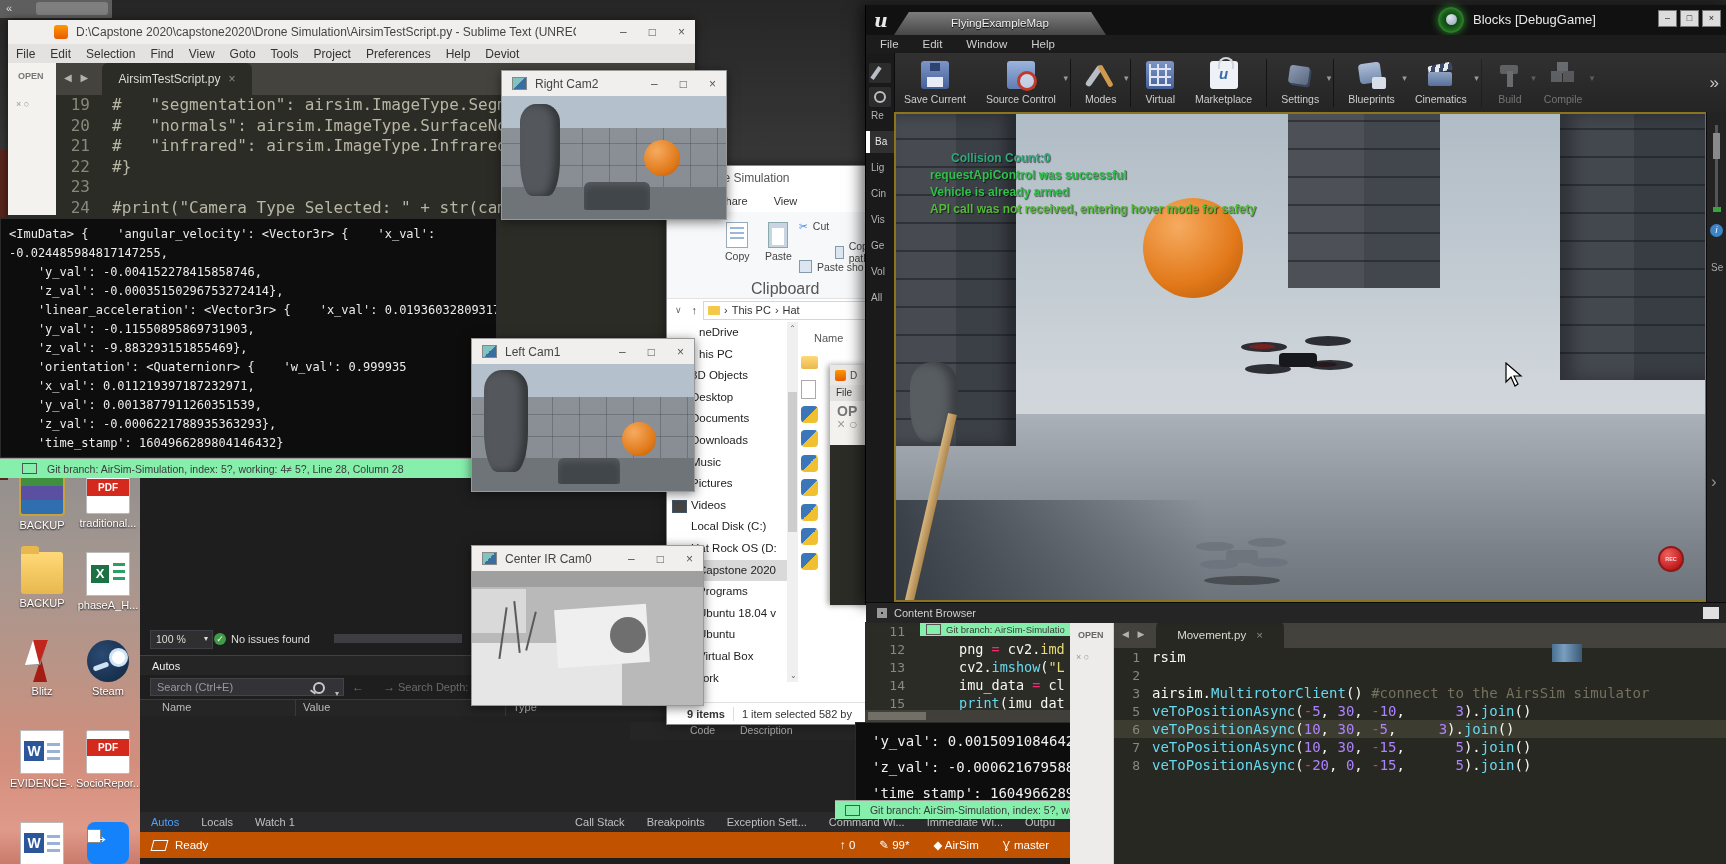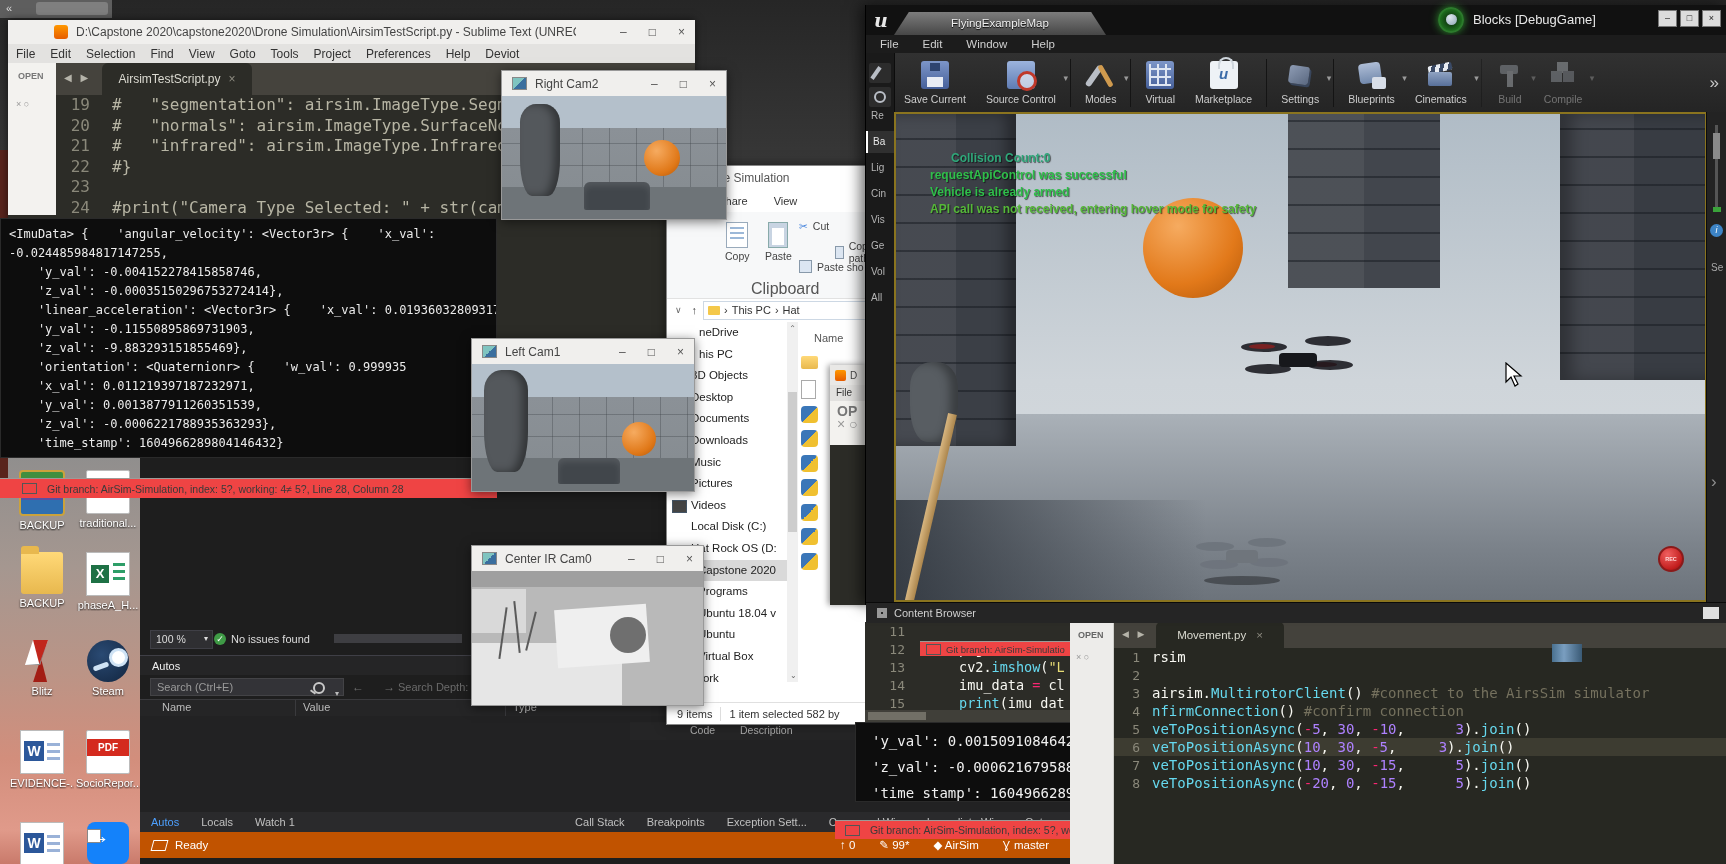--- a/index.html
+++ b/index.html
@@ -77,21 +77,21 @@
   #sub-tab{position:absolute;left:46px;top:0;width:150px;height:32px;background:#2c2c27;color:#dcdbd2;font-size:12px;line-height:32px;text-align:center;border-radius:6px 6px 0 0;}
   #sub-tab .x{color:#8d8b80;margin-left:8px;}
   #sub-code{left:56px;top:95px;width:639px;height:123px;background:#2c2c27;overflow:hidden;}
   #sub-code .crow{height:20.5px;line-height:20.5px;white-space:pre;}
   #sub-code .gut{display:inline-block;width:34px;text-align:right;color:#8a887a;font-family:"DejaVu Sans Mono",monospace;font-size:16px;margin-right:22px;}
   #sub-code .ctxt{font-family:"DejaVu Sans Mono",monospace;font-size:16px;}
   .c-sg{color:#b7b5a4;}
   
   #con1{left:0;top:218px;width:497px;height:240px;background:#0d0d0d;border:1px solid #2a2a2a;box-sizing:border-box;overflow:hidden;padding:6px 0 0 8px;}
   #con1 .conline{white-space:pre;color:#ececec;font-family:"DejaVu Sans Mono",monospace;font-size:12px;line-height:19px;}
-  .gitbar{background:#ef4444;border-top:1px solid #9c9b98;color:#3a3a3a;font-size:10.5px;display:flex;align-items:center;margin-top:20px;}
+  .gitbar{background:#86efac;border-top:1px solid #9c9b98;color:#3a3a3a;font-size:10.5px;display:flex;align-items:center;}
   .gitbar .wic{width:13px;height:9px;border:1.5px solid #555;margin:0 10px 0 0;}
   #gitbar1{left:0;top:458px;width:497px;height:20px;padding-left:22px;box-sizing:border-box;}
   
   #exp{left:666px;top:165px;width:209px;height:560px;background:#fff;border:1px solid #888;box-sizing:border-box;box-shadow:0 0 10px rgba(0,0,0,.5);font-size:11.5px;color:#222;}
   #exp-title{position:absolute;left:0;top:0;right:0;height:24px;background:#fff;color:#555;font-size:12px;display:flex;align-items:center;}
   #exp-tabs{position:absolute;left:0;top:24px;right:0;height:22px;border-bottom:1px solid #eee;display:flex;gap:26px;padding-left:10px;align-items:center;color:#333;font-size:11px;}
   #exp-ribbon{position:absolute;left:0;top:46px;right:0;height:86px;background:#f7f8f9;border-bottom:1px solid #e2e2e2;}
   .rib-big{position:absolute;text-align:center;font-size:10.5px;color:#444;}
   .pagei{width:20px;height:24px;background:#fff;border:1px solid #9ab;margin:0 auto 2px;position:relative;}
   .pagei::after{content:"";position:absolute;left:3px;top:4px;right:3px;height:12px;background:repeating-linear-gradient(180deg,#9cb8d8 0 2px,#fff 2px 5px);}
@@ -208,21 +208,21 @@
   .i-hammer::before{content:"";position:absolute;left:4px;top:4px;width:18px;height:9px;background:#9aa0a8;border-radius:2px;}
   .i-hammer::after{content:"";position:absolute;left:11px;top:10px;width:6px;height:16px;background:#b5bac0;}
   .i-cubes{background:transparent;}
   .i-cubes::before{content:"";position:absolute;left:2px;top:10px;width:11px;height:11px;background:#9aa0a8;box-shadow:12px 0 0 #8a9098,6px -9px 0 #b0b6bc;}
   #ue-ofl{position:absolute;right:8px;top:68px;color:#c8c8c8;font-size:17px;}
   #ue-modes{position:absolute;left:0;top:48px;width:28px;height:554px;background:#1a1a1a;border-right:1px solid #0c0c0c;}
   #ue-modes .mbtn{position:absolute;left:3px;width:22px;height:20px;background:#2c2c2c;border-radius:2px;}
   #ue-modes .mbtn.b1::after{content:"";position:absolute;left:5px;top:3px;width:4px;height:14px;background:#b9bec6;transform:rotate(35deg);}
   #ue-modes .mbtn.b2::after{content:"";position:absolute;left:5px;top:4px;width:8px;height:8px;border:2px solid #b9bec6;border-radius:50%;}
   .mtab{position:absolute;left:0;width:28px;height:22px;color:#b5b5b5;font-size:10px;line-height:22px;padding-left:5px;box-sizing:border-box;}
-  .mtab.sel{background:#303030;border-left:2px solid #ffffff;color:#e8e8e8;}
+  .mtab.sel{background:#303030;border-left:4px solid #ffffff;color:#e8e8e8;}
   #ue-vp{position:absolute;left:28px;top:107px;width:813px;height:490px;border:2px solid #8a741f;box-sizing:border-box;overflow:hidden;background:linear-gradient(180deg,#b0bcc6 0%,#cfd5da 55%,#d8dce0 100%);}
   #vp-floor{position:absolute;left:0;top:300px;width:100%;height:190px;background:linear-gradient(180deg,#aab1b8,#7b828a 70%,#6b727a);}
   #vp-shadow{position:absolute;left:0;top:386px;width:310px;height:104px;background:linear-gradient(90deg,rgba(40,46,54,.8),rgba(40,46,54,0));}
   .brick{background-image:repeating-linear-gradient(0deg,transparent 0 26px,rgba(22,26,32,.5) 26px 28px),linear-gradient(90deg,rgba(255,255,255,.06) 0 50%,transparent 50%);}
   #vp-tl{position:absolute;left:0;top:0;width:120px;height:332px;background-color:#3b3f46;box-shadow:inset -10px 0 14px rgba(0,0,0,.35);}
   #vp-tc{position:absolute;left:392px;top:0;width:152px;height:174px;background-color:#42464d;}
   #vp-tr{position:absolute;left:664px;top:0;width:149px;height:266px;background-color:#383c43;box-shadow:inset 12px 0 16px rgba(0,0,0,.3);}
   #vp-sphere{position:absolute;left:247px;top:84px;width:100px;height:100px;border-radius:50%;background:radial-gradient(circle at 35% 28%,#f6ab60,#e2791a 60%,#b25708);}
   #vp-debug{position:absolute;left:34px;top:36px;font-size:12px;font-weight:bold;text-shadow:1px 1px 1px rgba(0,0,0,.6);line-height:17px;}
   .drone1{position:absolute;left:345px;top:222px;width:112px;height:48px;}
@@ -505,21 +505,21 @@
       <div class="fi fi-file" style="top:58px;"></div>
       <div class="fi fi-py" style="top:84px;"></div>
       <div class="fi fi-py" style="top:108px;"></div>
       <div class="fi fi-py" style="top:133px;"></div>
       <div class="fi fi-py" style="top:157px;"></div>
       <div class="fi fi-py" style="top:182px;"></div>
       <div class="fi fi-py" style="top:206px;"></div>
       <div class="fi fi-py" style="top:231px;"></div>
     </div>
     <div id="exp-status">
-      <span style="margin-left:10px;">9 items</span>
+      <span style="margin-left:20px;font-weight:bold;">9 items</span>
       <span class="d"></span>
       <span>1 item selected  582 by</span>
     </div>
   </div>
 
   <div class="abs z5" id="mid-sliver">
     <div class="t">
         <span class="sicon"></span>
         <span style="font-size:10px;color:#444;margin-left:4px;">D</span>
       </div>
@@ -615,21 +615,20 @@
     <div style="padding:12px 0 0 6px;color:#999;">× ○</div>
   </div>
   <div class="abs z7" id="mv-tabbar">
     <span class="navarrows">◀ ▶</span>
     <span id="mv-tab"><span>Movement.py</span><span class="x">×</span></span>
   </div>
   <div class="abs z7" id="mv-code">
       <div class="crow"><span class="gut">1</span><span class="ctxt"><span class="c-w">rsim</span></span></div>
       <div class="crow"><span class="gut">2</span><span class="ctxt"></span></div>
       <div class="crow"><span class="gut">3</span><span class="ctxt"><span class="c-w">airsim.</span><span class="c-cy">MultirotorClient</span><span class="c-w">() </span><span class="c-cm">#connect to the AirsSim simulator</span></span></div>
-      <div class="crow"><span class="gut">4</span><span class="ctxt"><span class="c-cy">nfirmConnection</span><span class="c-w">() </span><span class="c-cm">#confirm connection</span></span></div>
       <div class="crow"><span class="gut">5</span><span class="ctxt"><span class="c-cy">veToPositionAsync</span><span class="c-w">(</span><span class="c-pk">-</span><span class="c-pu">5</span><span class="c-w">, </span><span class="c-pu">30</span><span class="c-w">, </span><span class="c-pk">-</span><span class="c-pu">10</span><span class="c-w">,      </span><span class="c-pu">3</span><span class="c-w">).</span><span class="c-cy">join</span><span class="c-w">()</span></span></div>
       <div class="crow hl"><span class="gut">6</span><span class="ctxt"><span class="c-cy">veToPositionAsync</span><span class="c-w">(</span><span class="c-pu">10</span><span class="c-w">, </span><span class="c-pu">30</span><span class="c-w">, </span><span class="c-pk">-</span><span class="c-pu">5</span><span class="c-w">,     </span><span class="c-pu">3</span><span class="c-w">).</span><span class="c-cy">join</span><span class="c-w">()</span></span></div>
       <div class="crow"><span class="gut">7</span><span class="ctxt"><span class="c-cy">veToPositionAsync</span><span class="c-w">(</span><span class="c-pu">10</span><span class="c-w">, </span><span class="c-pu">30</span><span class="c-w">, </span><span class="c-pk">-</span><span class="c-pu">15</span><span class="c-w">,      </span><span class="c-pu">5</span><span class="c-w">).</span><span class="c-cy">join</span><span class="c-w">()</span></span></div>
       <div class="crow"><span class="gut">8</span><span class="ctxt"><span class="c-cy">veToPositionAsync</span><span class="c-w">(</span><span class="c-pk">-</span><span class="c-pu">20</span><span class="c-w">, </span><span class="c-pu">0</span><span class="c-w">, </span><span class="c-pk">-</span><span class="c-pu">15</span><span class="c-w">,      </span><span class="c-pu">5</span><span class="c-w">).</span><span class="c-cy">join</span><span class="c-w">()</span></span></div>
     </div>
   <div class="abs" id="mv-minimap"></div>
 
   <div class="abs z8" id="ue">
     <div id="ue-title">
       <span id="ue-logo">u</span>

